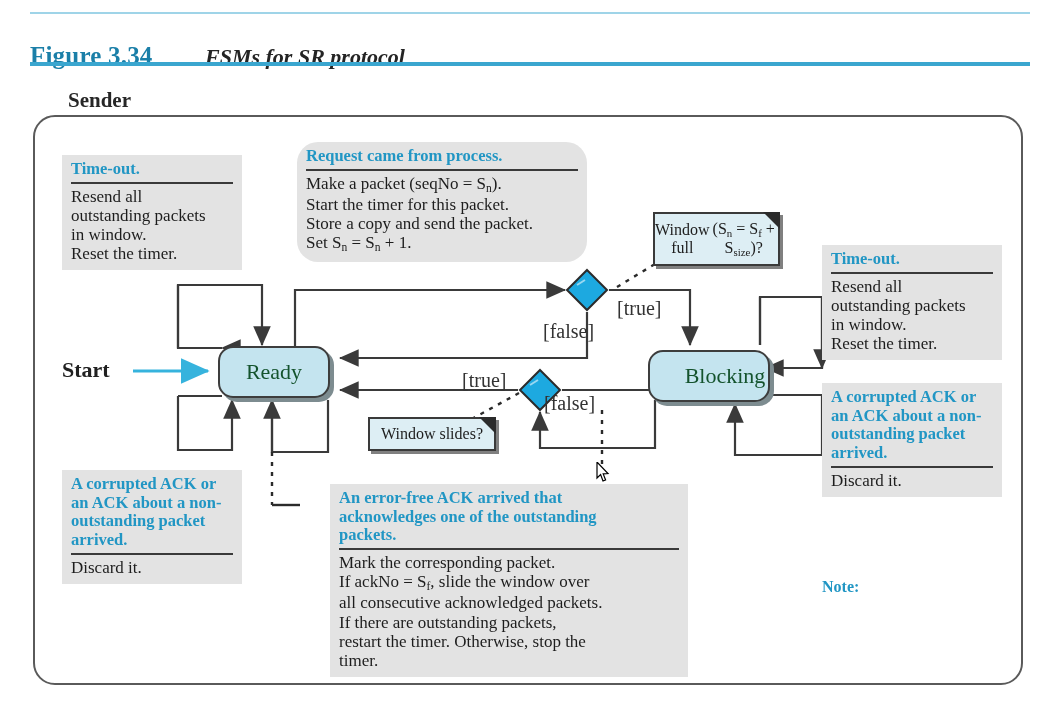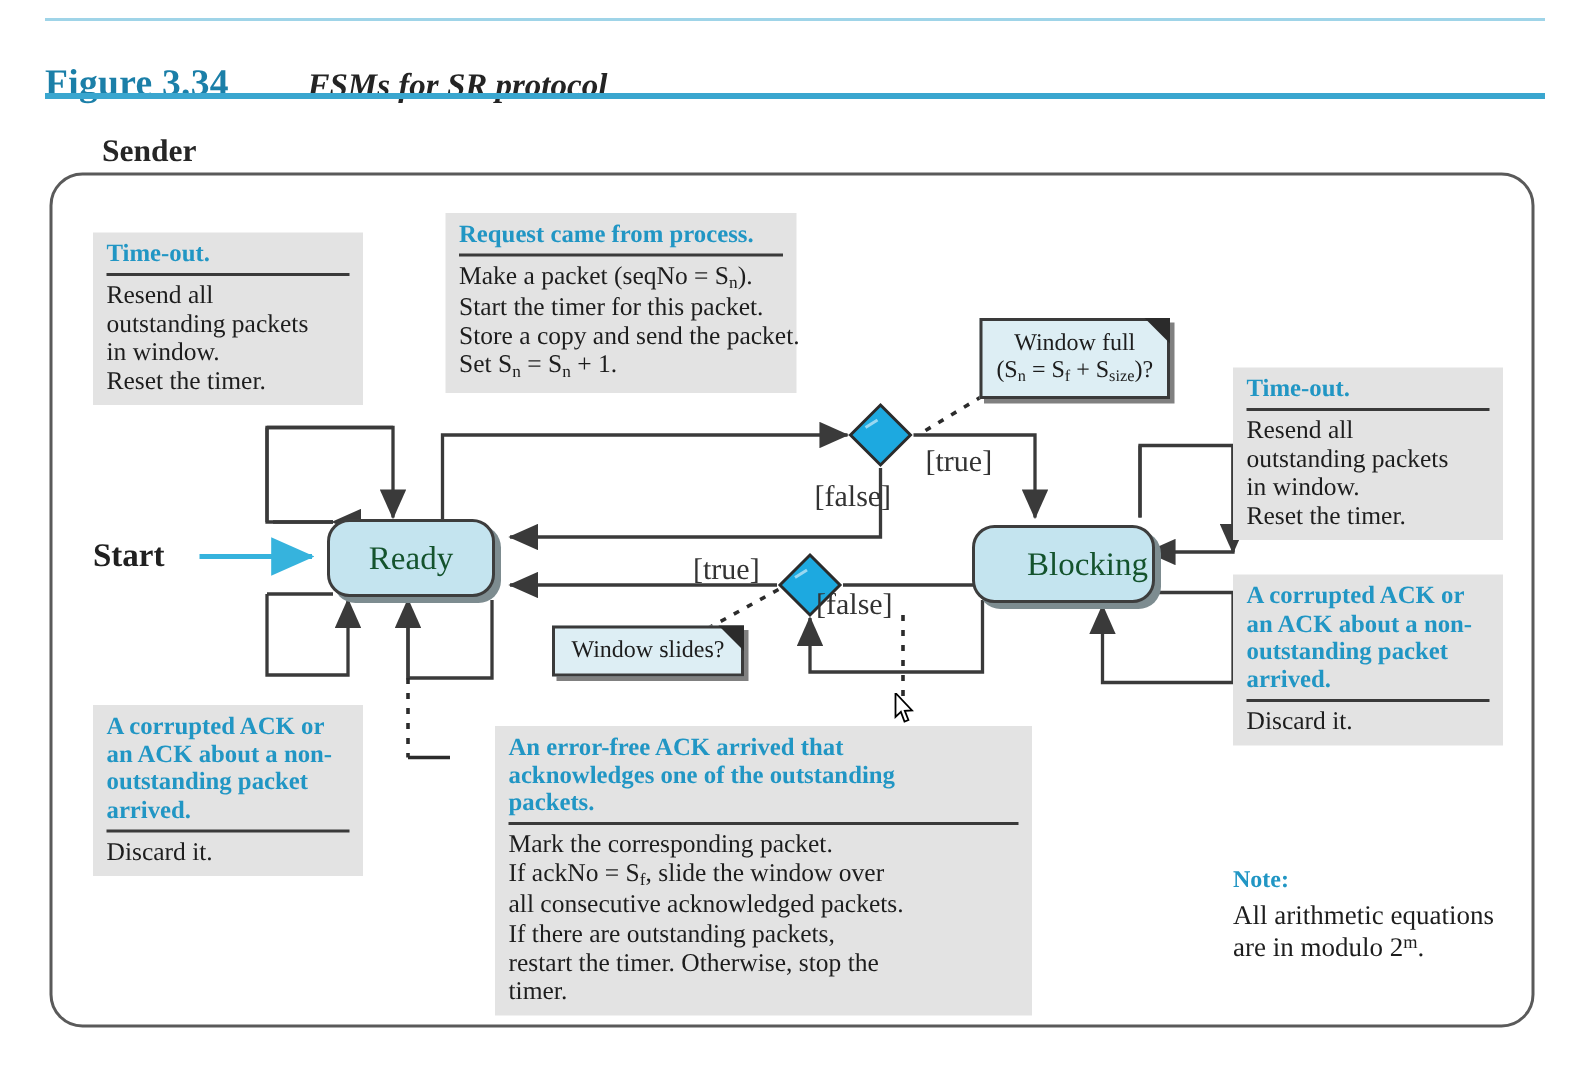--- a/index.html
+++ b/index.html
@@ -196,21 +196,21 @@
     </svg>
   </div>
 
   <div style="position:absolute;left:518px;top:368px;width:44px;height:44px;">
     <svg width="44" height="44" viewBox="0 0 44 44">
       <path d="M22,2 L42,22 L22,42 L2,22 z" fill="#1da9e0" stroke="#2b2b2b" stroke-width="2"></path>
       <path d="M12,17 L20,12" stroke="#ffffff" stroke-width="2" opacity=".55" fill="none"></path>
     </svg>
   </div>
 
-  <div class="flag" style="left:653px;top:212px;width:127px;height:54px;flex-direction:column;">
+  <div class="flag" style="left:653px;top:212px;width:127px;height:54px;flex-direction:row;">
     <span class="fold"></span>
     <span>Window full</span>
     <span>
       <span>(S</span><sub>n</sub><span> = S</span><sub>f</sub><span> + S</span><sub>size</sub><span>)?</span>
     </span>
   </div>
 
   <div class="flag" style="left:368px;top:417px;width:128px;height:34px;">
     <span class="fold"></span>
     <span>Window slides?</span>
@@ -227,21 +227,21 @@
     <span class="hd">Time-out.</span>
     <span class="sep"></span>
     <span class="bd">
       <div>Resend all</div>
       <div>outstanding packets</div>
       <div>in window.</div>
       <div>Reset the timer.</div>
     </span>
   </div>
 
-  <div class="ebox" style="left:297px;top:142px;width:234px;">
+  <div class="ebox" style="left:297px;top:142px;width:290px;border-radius:21px;">
     <span class="hd">Request came from process.</span>
     <span class="sep"></span>
     <span class="bd">
       <div><span>Make a packet (seqNo = S</span><sub>n</sub><span>).</span></div>
       <div>Start the timer for this packet.</div>
       <div>Store a copy and send the packet.</div>
       <div><span>Set S</span><sub>n</sub><span> = S</span><sub>n</sub><span> + 1.</span></div>
     </span>
   </div>
 
@@ -294,23 +294,19 @@
       <div><span>If ackNo = S</span><sub>f</sub><span>, slide the window over</span></div>
       <div>all consecutive acknowledged packets.</div>
       <div>If there are outstanding packets,</div>
       <div>restart the timer. Otherwise, stop the</div>
       <div>timer.</div>
     </span>
   </div>
 
   <div class="note" style="left:822px;top:578px;width:200px;">
     <span class="hd">Note:</span>
-    <span class="bd">
-      <div>All arithmetic equations</div>
-      <div><span>are in modulo 2</span><sup>m</sup><span>.</span></div>
-    </span>
   </div>
 
   <svg class="cursor" style="left:596px;top:462px;" viewBox="0 0 14 20">
     <path d="M1,0 L1,16 L4.6,12.6 L7,19 L9.6,18 L7.2,11.9 L12,11.6 z" fill="#ffffff" stroke="#000000" stroke-width="1.2"></path>
   </svg>
 
 </div>
 
 </body></html>

